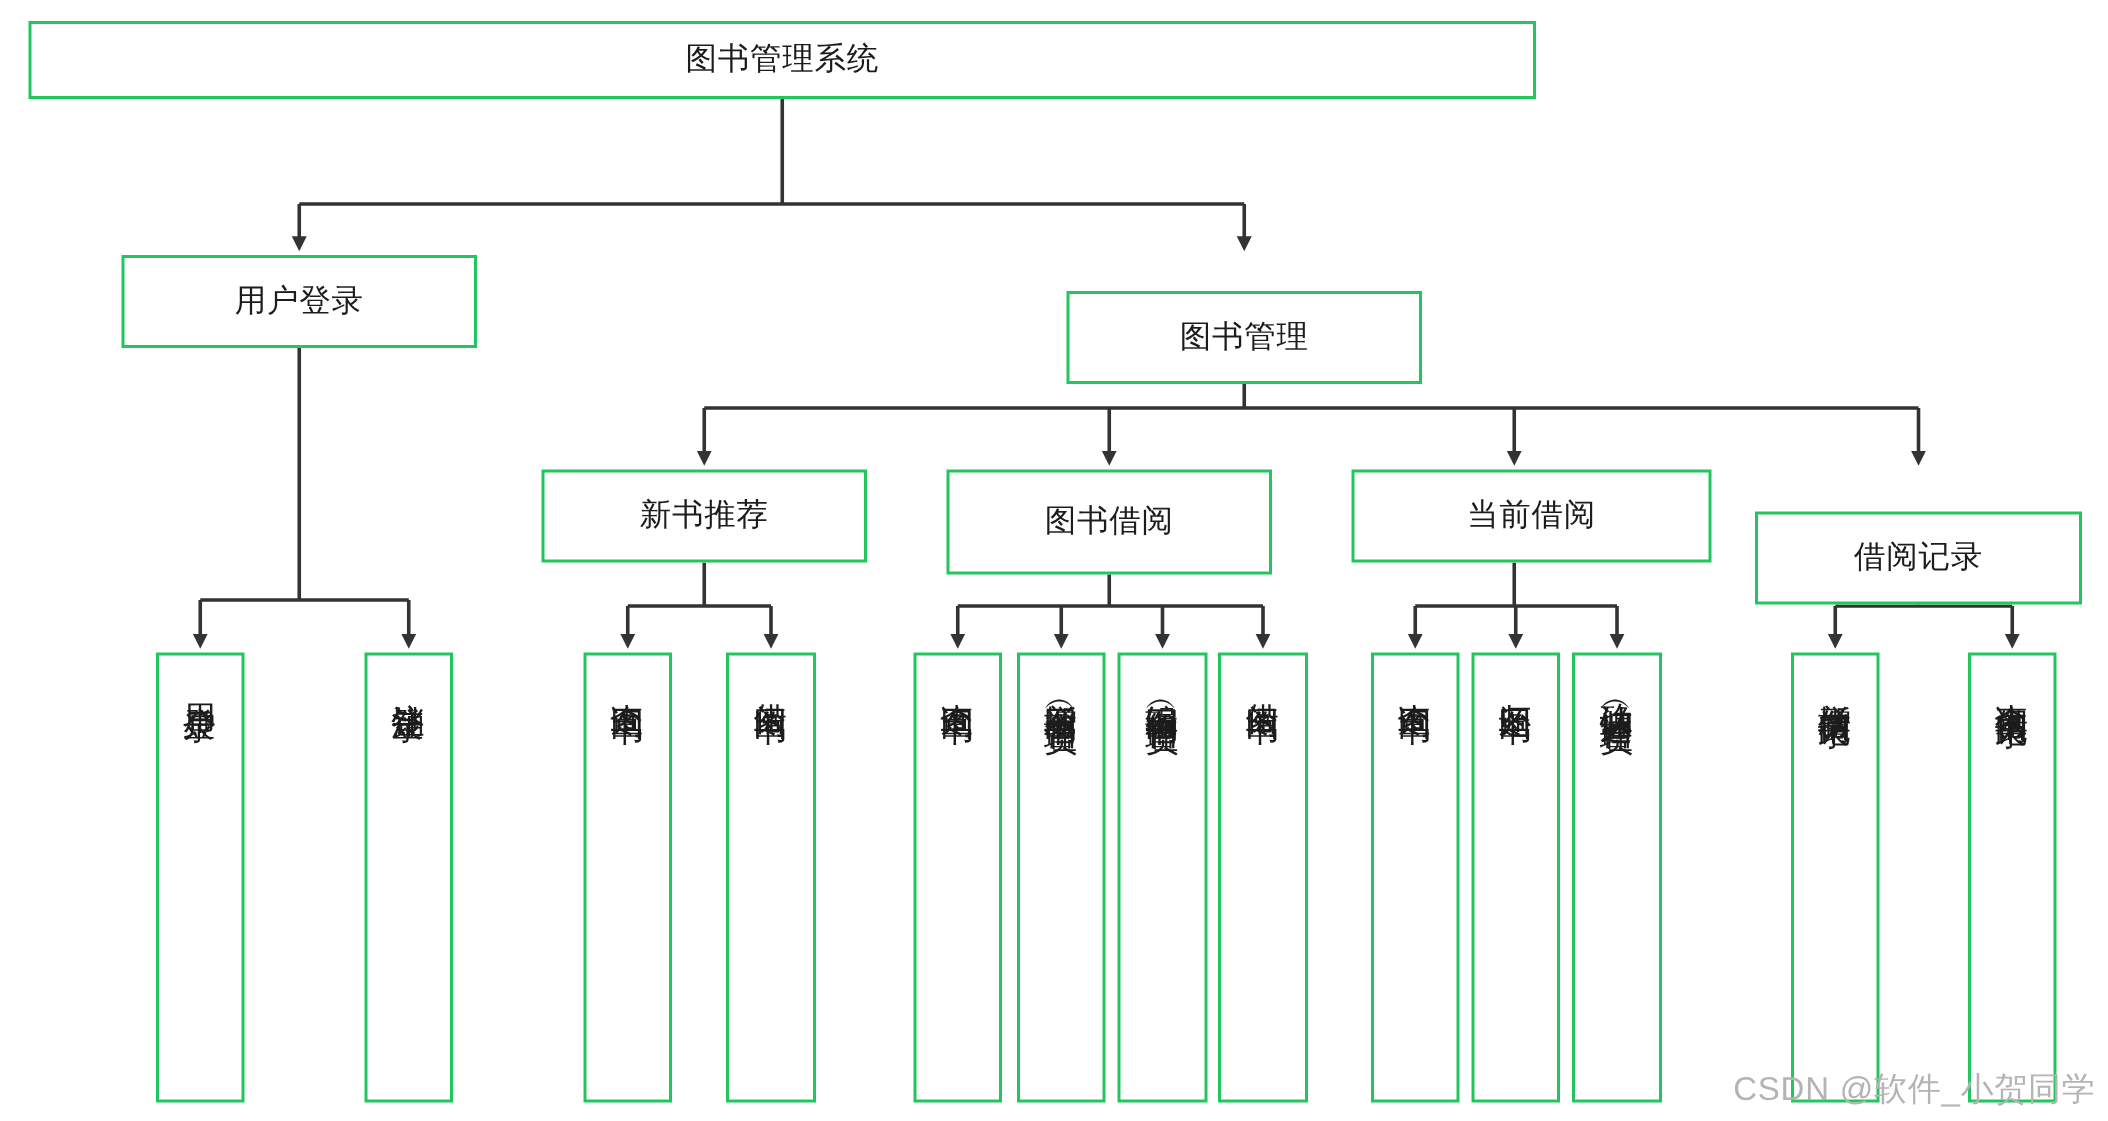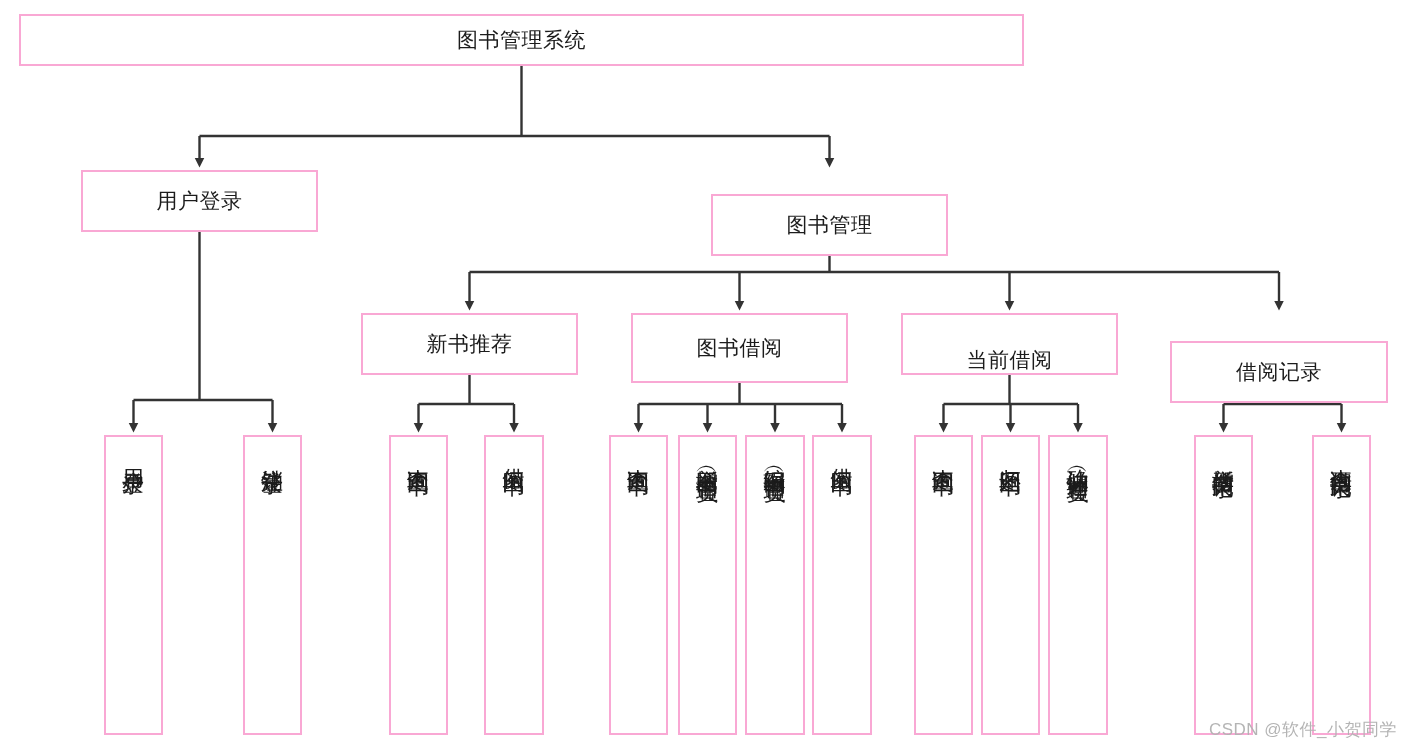--- a/index.html
+++ b/index.html
@@ -22,21 +22,21 @@
     left: 0;
     top: 0;
     width: 1405px;
     height: 747px;
     pointer-events: none;
   }
   .node {
     position: absolute;
     box-sizing: border-box;
     background: #ffffff;
-    border: 2px solid #f9a8d4;
+    border: 2px solid #22c55e;
     display: flex;
     align-items: center;
     justify-content: center;
     z-index: 2;
   }
   .node .label {
     color: #1c1c1c;
     font-size: 21px;
     line-height: 1.25;
     letter-spacing: 0.5px;
@@ -52,21 +52,21 @@
     font-size: 22px;
     letter-spacing: 2px;
     line-height: 1.05;
     white-space: normal;
     max-height: 100%;
   }
   #watermark {
     position: absolute;
     right: 8px;
     bottom: 6px;
-    font-size: 17px;
+    font-size: 22px;
     color: #b4b4b4;
     letter-spacing: 0.5px;
     z-index: 5;
     white-space: nowrap;
     margin-left: 31px;
   }
 </style>
 </head>
 <body>
 
@@ -124,21 +124,21 @@
       </div>
       <div class="node" style="left: 711px; top: 170px; width: 237px; height: 62px; margin-top: 24px;">
         <span class="label">图书管理</span>
       </div>
       <div class="node" style="left: 361px; top: 313px; width: 217px; height: 62px;">
         <span class="label">新书推荐</span>
       </div>
       <div class="node" style="left: 631px; top: 313px; width: 217px; height: 70px;">
         <span class="label">图书借阅</span>
       </div>
-      <div class="node" style="left: 901px; top: 313px; width: 217px; height: 62px; align-items: flex-end;">
+      <div class="node" style="left: 901px; top: 313px; width: 240px; height: 62px;">
         <span class="label">当前借阅</span>
       </div>
       <div class="node" style="left: 1170px; top: 313px; width: 218px; height: 62px; margin-top: 28px;">
         <span class="label">借阅记录</span>
       </div>
       <div class="node vertical" style="left: 104px; top: 435px; width: 59px; height: 300px;">
         <span class="label">用户登录</span>
       </div>
       <div class="node vertical" style="left: 243px; top: 435px; width: 59px; height: 300px;">
         <span class="label">注销登录</span>

